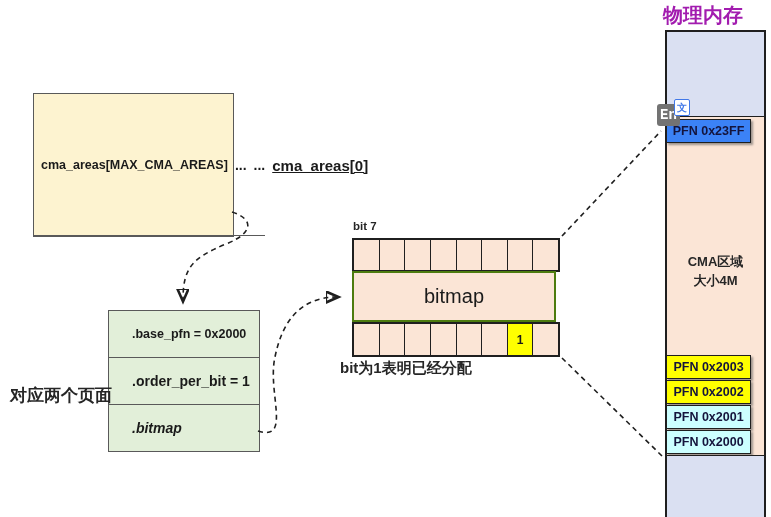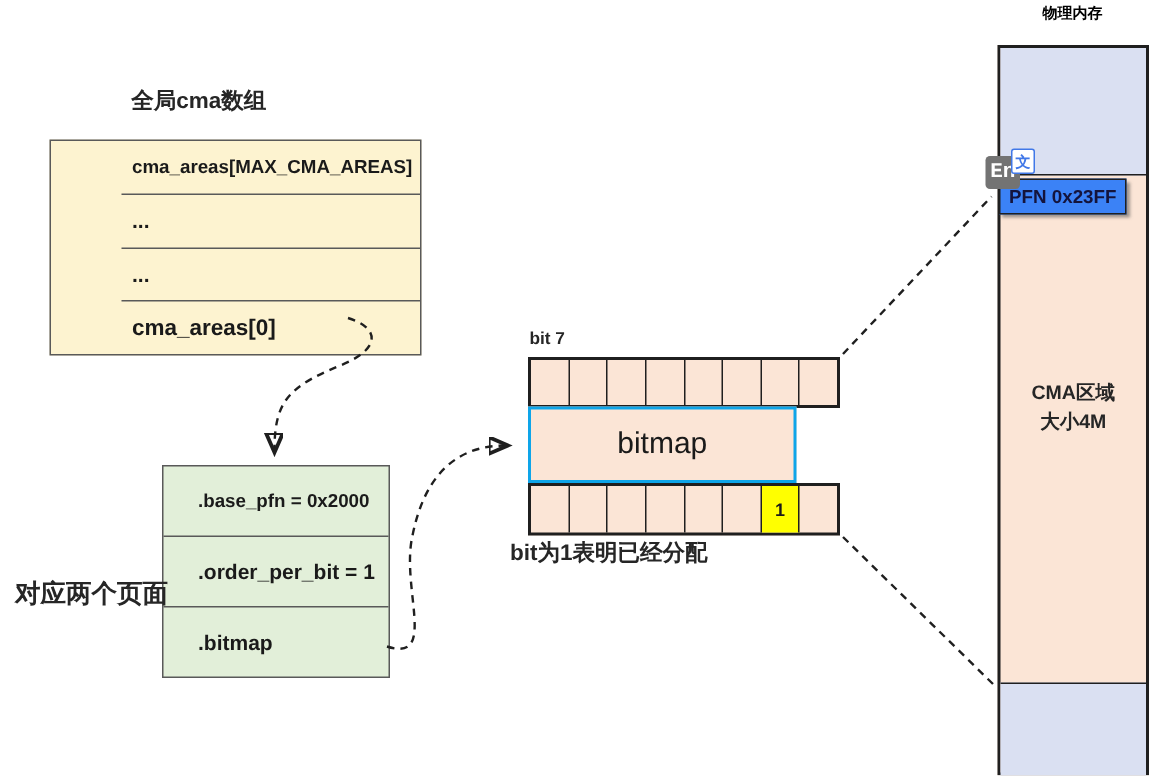--- a/index.html
+++ b/index.html
@@ -7,58 +7,58 @@
     position:relative;width:771px;height:517px;background:#ffffff;
     font-family:"Liberation Sans","DejaVu Sans",sans-serif;color:#1a1a1a;
     overflow:hidden;
   }
   .abs{position:absolute;}
 
   
   .array-title{left:33px;top:58px;width:199px;text-align:center;
     font-size:15px;font-weight:bold;color:#262626;}
   .array-box{left:33px;top:93px;width:199px;height:142px;
-    background:#fdf3d0;border:1px solid #595959;display:flex;flex-direction:column;padding-left:47px;}
+    background:#fdf3d0;border:1px solid #595959;display:flex;flex-direction:row;}
   .array-box .row{flex:1;display:flex;align-items:center;padding-left:7px;
     border-bottom:1px solid #595959;font-weight:600;font-size:12.5px;}
-  .array-box .row:last-child{border-bottom:none;font-size:15px;}
+  .array-box .row:last-child{border-bottom:none;font-size:15px;text-decoration:underline;}
   .array-box .row.dots{font-size:14px;font-weight:bold;}
 
   
   .struct-box{left:108px;top:310px;width:150px;height:140px;
     background:#e2efd9;border:1px solid #595959;display:flex;flex-direction:column;}
   .struct-box .row{flex:1;display:flex;align-items:center;padding-left:23px;
     border-bottom:1px solid #595959;font-weight:600;font-size:12.5px;}
   .struct-box .row:nth-child(n+2){font-size:14px;}
-  .struct-box .row:last-child{border-bottom:none;}
+  .struct-box .row:last-child{border-bottom:none;font-style:italic;}
   .side-note{left:10px;top:384px;font-size:17px;font-weight:700;color:#262626;}
 
   
   .bit-label{top:220px;font-size:11.5px;font-weight:600;color:#262626;}
   .bit7{left:353px;}
   .bit0{left:519px;width:41px;text-align:left;margin-top:32px;}
   .bitmap-row{left:352px;width:208px;display:flex;
     border:2px solid #1f1f1f;background:#fbe5d6;box-sizing:border-box;}
   .bitmap-top{top:238px;height:34px;}
   .bitmap-bottom{top:322px;height:35px;}
   .bitmap-row .cell{flex:1;border-right:1.5px solid #1f1f1f;
     display:flex;align-items:center;justify-content:center;
     font-size:12px;font-weight:bold;}
   .bitmap-row .cell:last-child{border-right:none;}
   .bitmap-row .cell.allocated{background:#ffff00;}
-  .bitmap-mid{left:352px;top:271px;width:179px;height:51px;background:#fbe5d6;
-    border:2px solid #0ea5e9;box-sizing:border-box;
+  .bitmap-mid{left:352px;top:271px;width:204px;height:51px;background:#fbe5d6;
+    border:2px solid #4d7c0f;box-sizing:border-box;
     display:flex;align-items:center;justify-content:center;
     font-size:20px;color:#1a1a1a;}
   .bitmap-caption{left:340px;top:359px;width:232px;text-align:left;
     font-size:15px;font-weight:bold;color:#262626;}
 
   
-  .mem-title{left:663px;top:2px;width:104px;text-align:center;
-    font-size:10px;font-weight:bold;color:#000000;}
+  .mem-title{left:663px;top:2px;width:104px;text-align:left;
+    font-size:20px;font-weight:bold;color:#a21caf;}
   .mem-col{left:665px;top:30px;width:101px;height:487px;
     border:2px solid #1f1f1f;box-sizing:border-box;background:#fbe5d6;}
   .mem-sec-top{position:absolute;left:0;top:0;width:100%;height:85px;
     background:#dae0f2;border-bottom:1.5px solid #1f1f1f;box-sizing:border-box;}
   .mem-sec-bottom{position:absolute;left:0;top:423px;width:100%;height:64px;
     background:#dae0f2;border-top:1.5px solid #1f1f1f;box-sizing:border-box;}
   .pfn-cell{width:83px;height:22px;border:1.5px solid #1f1f1f;
     box-shadow:2px 2px 2px rgba(80,80,80,.55);
     display:flex;align-items:center;justify-content:center;
     font-size:12.5px;font-weight:600;color:#14143c;box-sizing:content-box;}
@@ -81,21 +81,20 @@
 
   
   .connectors{position:absolute;left:0;top:0;pointer-events:none;}
   .connectors path{fill:none;stroke:#1f1f1f;stroke-width:1.6;stroke-dasharray:5 4;}
 </style>
 </head>
 <body>
 
 <div class="canvas">
 
-  <div class="abs array-title">全局cma数组</div>
   <div class="abs array-box">
     <div class="row">cma_areas[MAX_CMA_AREAS]</div>
     <div class="row dots">...</div>
     <div class="row dots">...</div>
     <div class="row">cma_areas[0]</div>
   </div>
 
   <div class="abs struct-box">
     <div class="row">.base_pfn = 0x2000</div>
     <div class="row">.order_per_bit = 1</div>
@@ -129,20 +128,26 @@
   <div class="abs bitmap-caption">bit为1表明已经分配</div>
 
   <div class="abs mem-title">物理内存</div>
   <div class="abs mem-col">
     <div class="mem-sec-top"></div>
     <div class="pfn-cell pfn-top">PFN 0x23FF</div>
     <div class="region-label">
       <div>CMA区域</div>
       <div>大小4M</div>
     </div>
+    <div class="pfn-stack">
+        <div class="pfn-cell yellow">PFN 0x2003</div>
+        <div class="pfn-cell yellow">PFN 0x2002</div>
+        <div class="pfn-cell cyan">PFN 0x2001</div>
+        <div class="pfn-cell cyan">PFN 0x2000</div>
+      </div>
     <div class="mem-sec-bottom"></div>
   </div>
 
   <div class="abs tr-icon">
     <div class="tr-en">En</div>
     <div class="tr-zh">文</div>
   </div>
 
   <svg class="connectors" width="771" height="517" viewBox="0 0 771 517">
     <defs>

